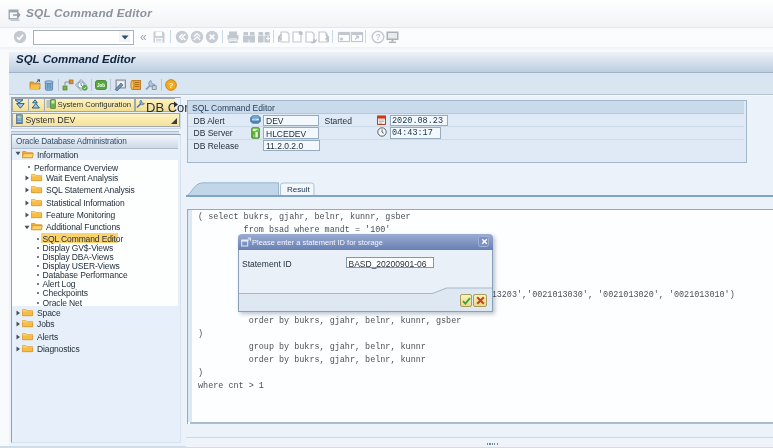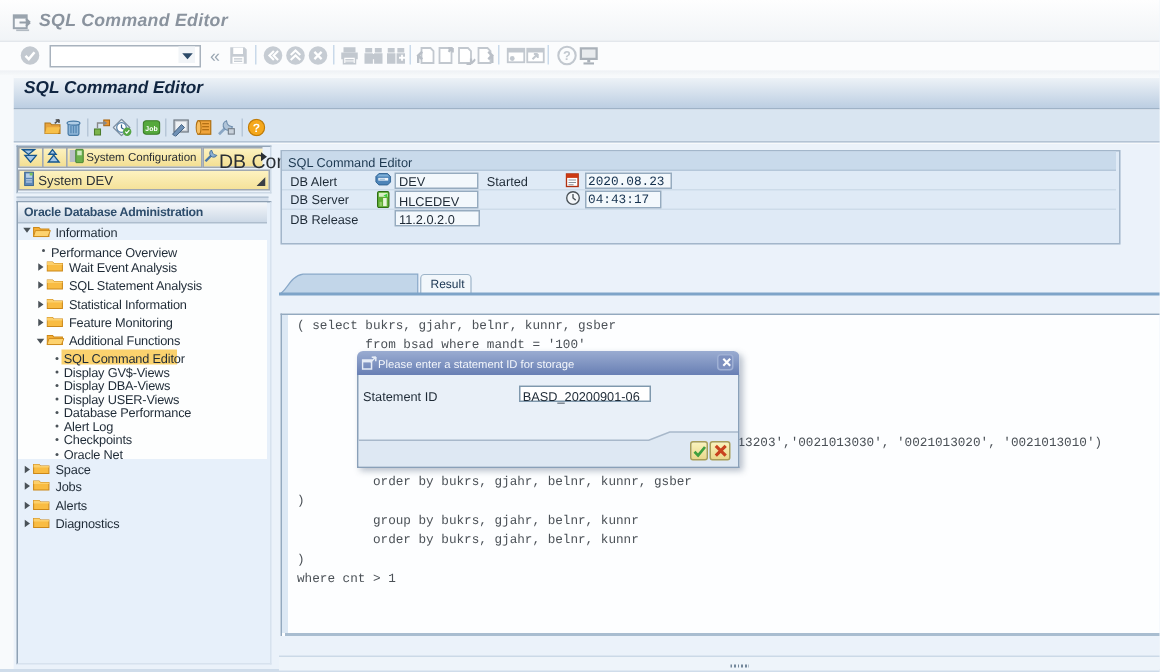--- a/index.html
+++ b/index.html
@@ -234,21 +234,21 @@
 </svg>
 <div class="abs" style="left:25.5px;top:115.3px;font-size:8.8px;color:#2a2f35;">System DEV</div>
 <svg class="abs" style="left:171px;top:118.2px;" width="6" height="6" viewBox="0 0 6 6">
     <path d="M6 0 L6 6 L0 6 z" fill="#3a3f45"></path>
   </svg>
 
 <div class="abs" style="left:11px;top:131.3px;width:168px;height:2.8px;background:#d3deeb;border-top:1px solid #b2c1d2;"></div>
 
 <div class="abs" style="left:11px;top:134px;width:168px;height:307px;background:#e7f0fa;border:1px solid #8fa1b4;border-right-color:#d7e2ee;border-bottom-color:#d7e2ee;"></div>
 <div class="abs" style="left:12px;top:135px;width:166px;height:13px;background:linear-gradient(#f4f7fa,#cdd9e7);border-bottom:1px solid #aebdcd;"></div>
-<div class="abs" style="left:16px;top:137.3px;font-size:8.2px;letter-spacing:-0.15px;color:#2e4d6c;font-weight:bold;">Oracle Database Administration</div>
+<div class="abs" style="left:16px;top:137.3px;font-size:8.2px;letter-spacing:-0.15px;color:#2e4d6c;">Oracle Database Administration</div>
 
 <div class="abs" style="left:12px;top:160px;width:166px;height:146px;background:#fdfefe;"></div>
 <svg width="0" height="0" style="position:absolute">
   <defs>
     <g id="fc">
         <path d="M0.4 2.6 h3.6 l1 1.1 h5.6 v5 H0.4 z" fill="#f9bc42" stroke="#cc8818" stroke-width="0.7"></path>
         <path d="M0.4 4.6 h10.2 v-0.9 H5 l-1-1.1 H0.4 z" fill="#fcd06c"></path>
       </g>
     <g id="fo">
         <path d="M0.4 2.6 h3.6 l1 1.1 h5.6 v5 H0.4 z" fill="#f5ae36" stroke="#cc8818" stroke-width="0.7"></path>

